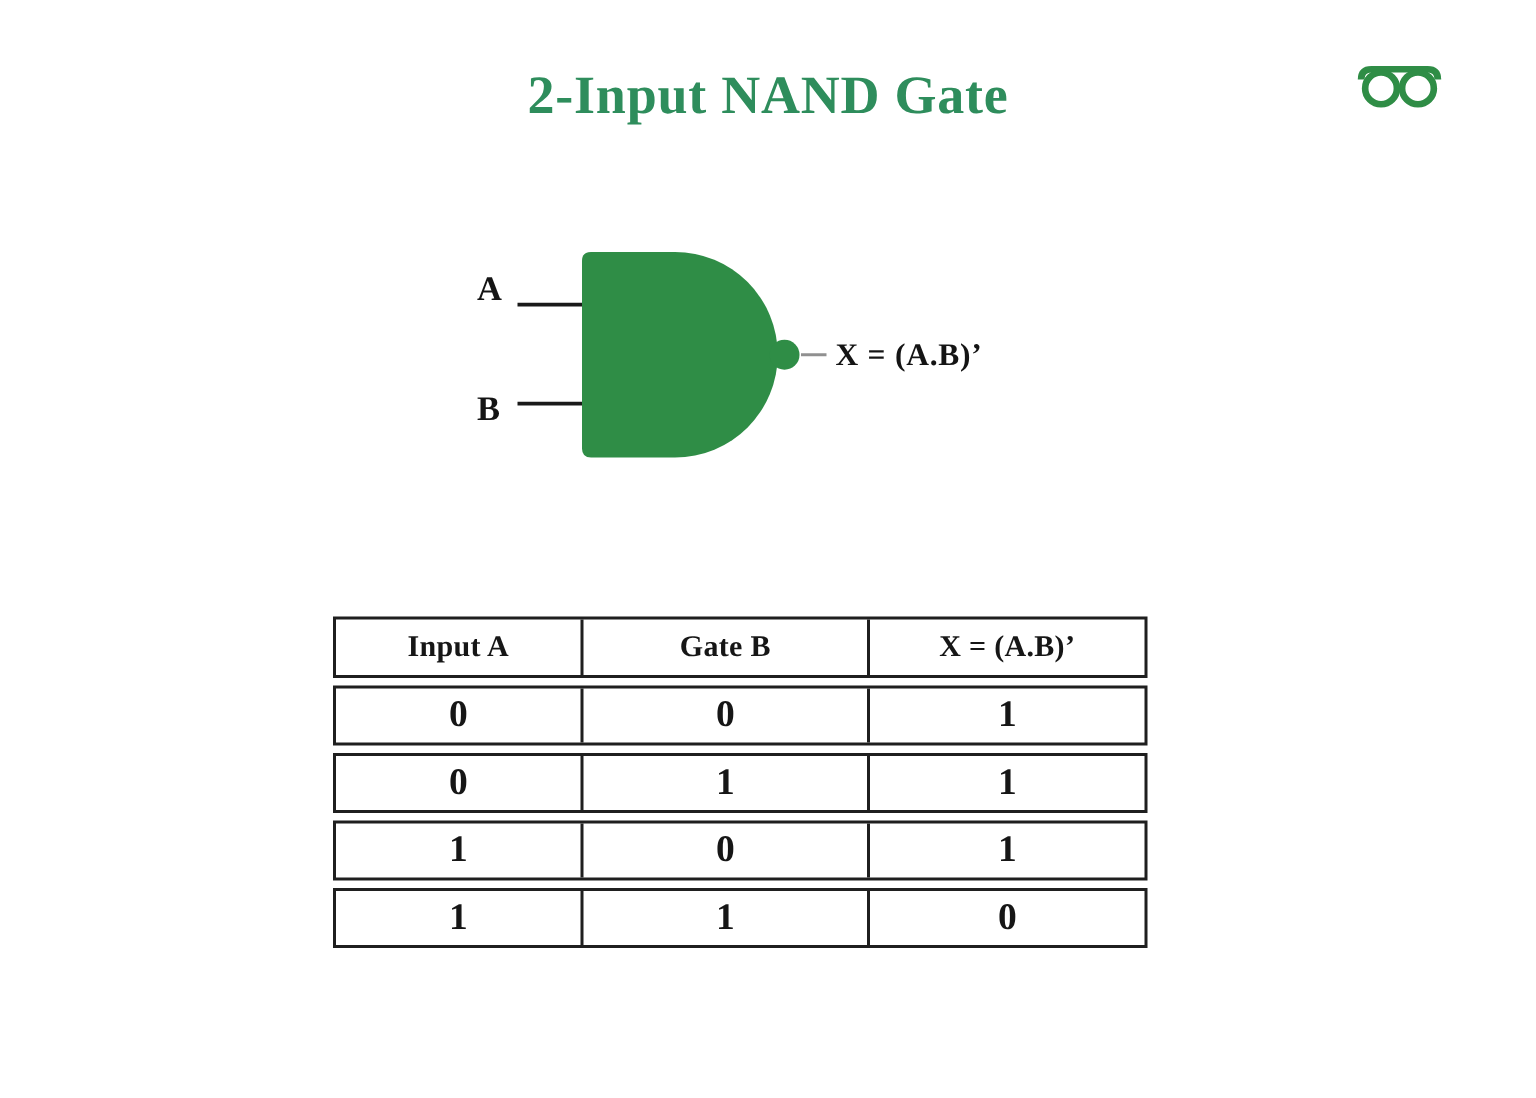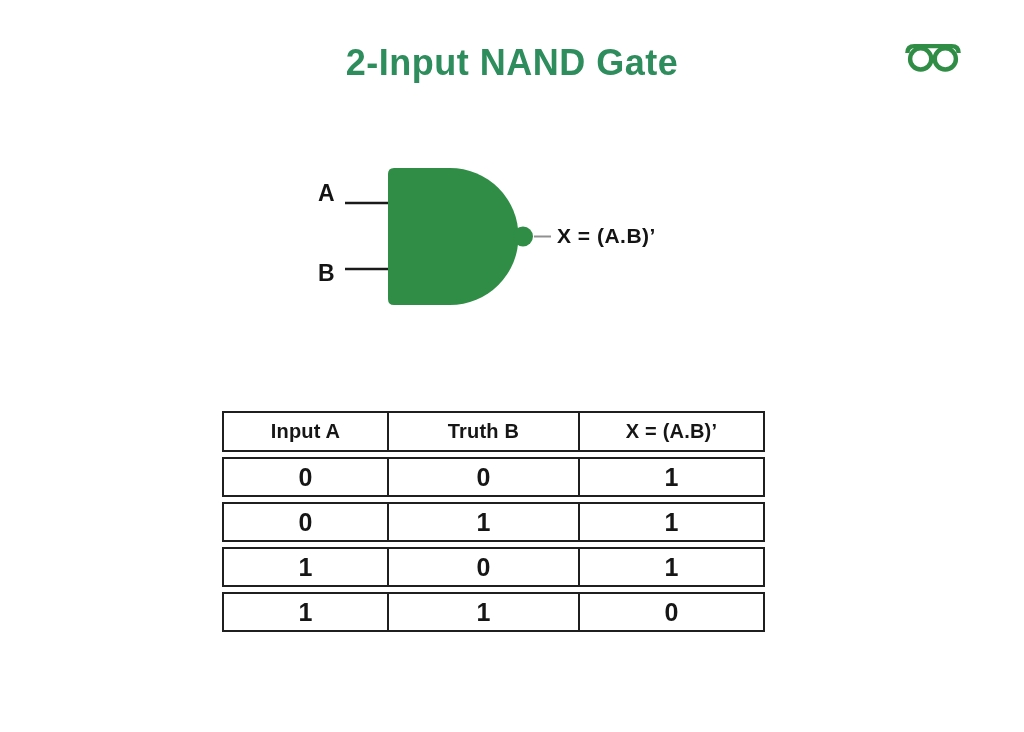--- a/index.html
+++ b/index.html
@@ -2,21 +2,21 @@
 <html><head>
 <meta charset="utf-8">
 <style>
   html,body{margin:0;padding:0;background:#e9e9e9;}
   *{box-sizing:border-box;}
   .page{
     position:relative;
     width:1024px;height:732px;
     background:#ffffff;
     overflow:hidden;
-    font-family:Liberation Sans, sans-serif;
+    font-family:Liberation Serif, serif;
     margin:0 auto;
   }
   .page-title{
     position:absolute;left:0;top:42px;width:1024px;
     text-align:center;
     font-size:36px;font-weight:700;letter-spacing:0.5px;
     color:#2e8d5c;
   }
   .logo{position:absolute;left:901px;top:30px;width:64px;height:50px;}
   .shapes-layer{position:absolute;left:0;top:0;width:1024px;height:732px;pointer-events:none;}
@@ -79,21 +79,21 @@
   </svg>
 
   <span class="gate-label label-a">A</span>
   <span class="gate-label label-b">B</span>
   <span class="gate-label label-x">X = (A.B)’</span>
 
 
   <div class="truth-table">
     <div class="t-row header">
       <div class="t-cell">Input A</div>
-      <div class="t-cell">Truth B</div>
+      <div class="t-cell">Gate B</div>
       <div class="t-cell">X = (A.B)’</div>
     </div>
 
     <div class="t-row data">
       <div class="t-cell">0</div>
       <div class="t-cell">0</div>
       <div class="t-cell">1</div>
     </div>
     <div class="t-row data">
       <div class="t-cell">0</div>

